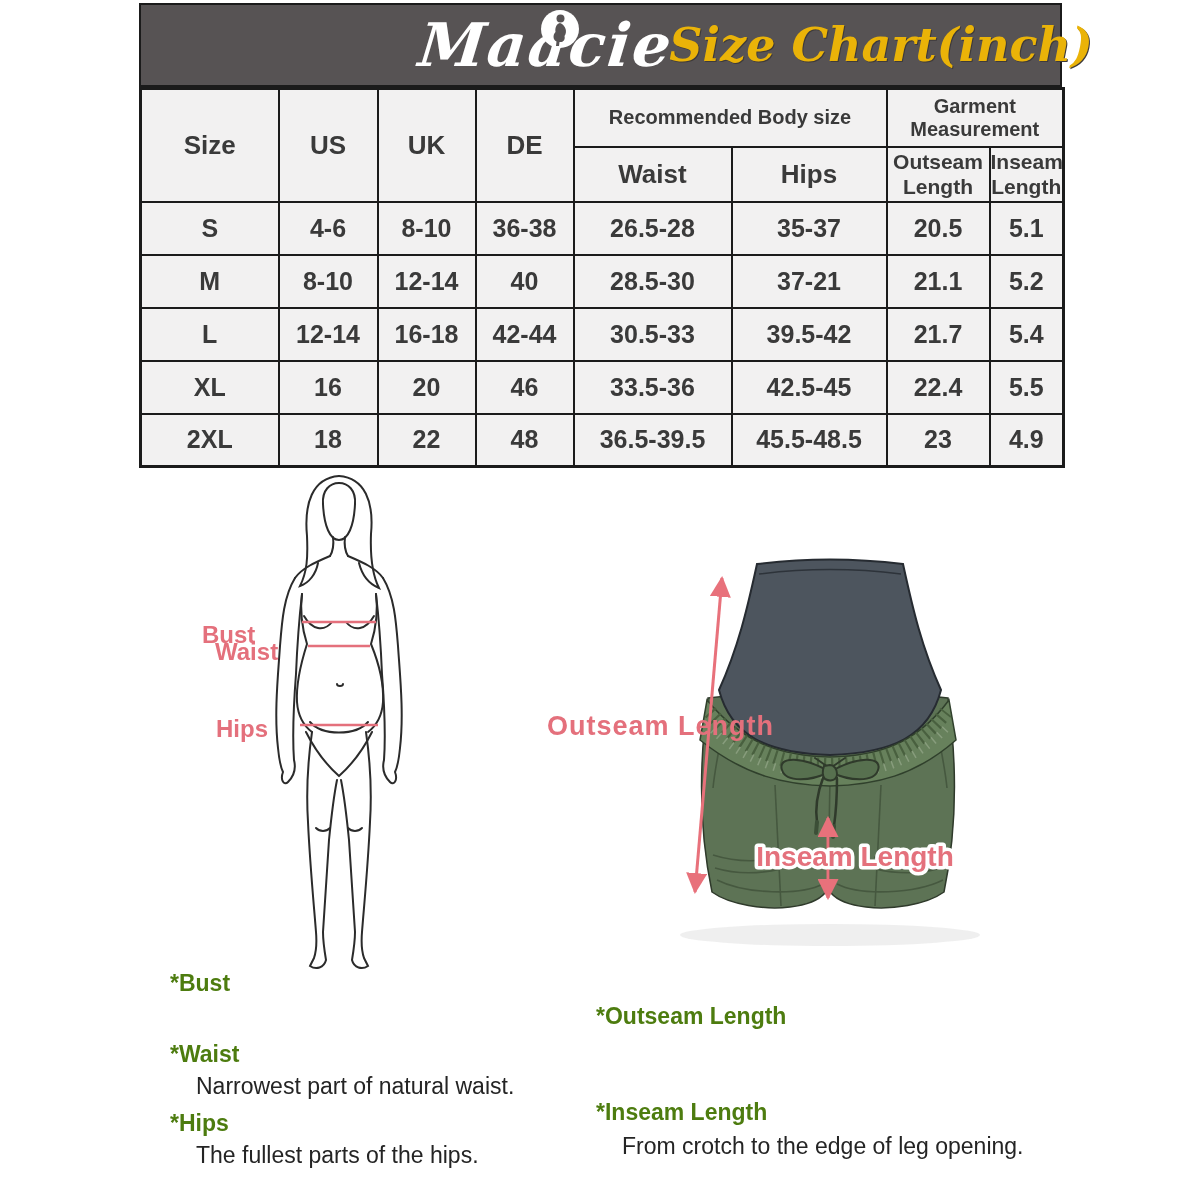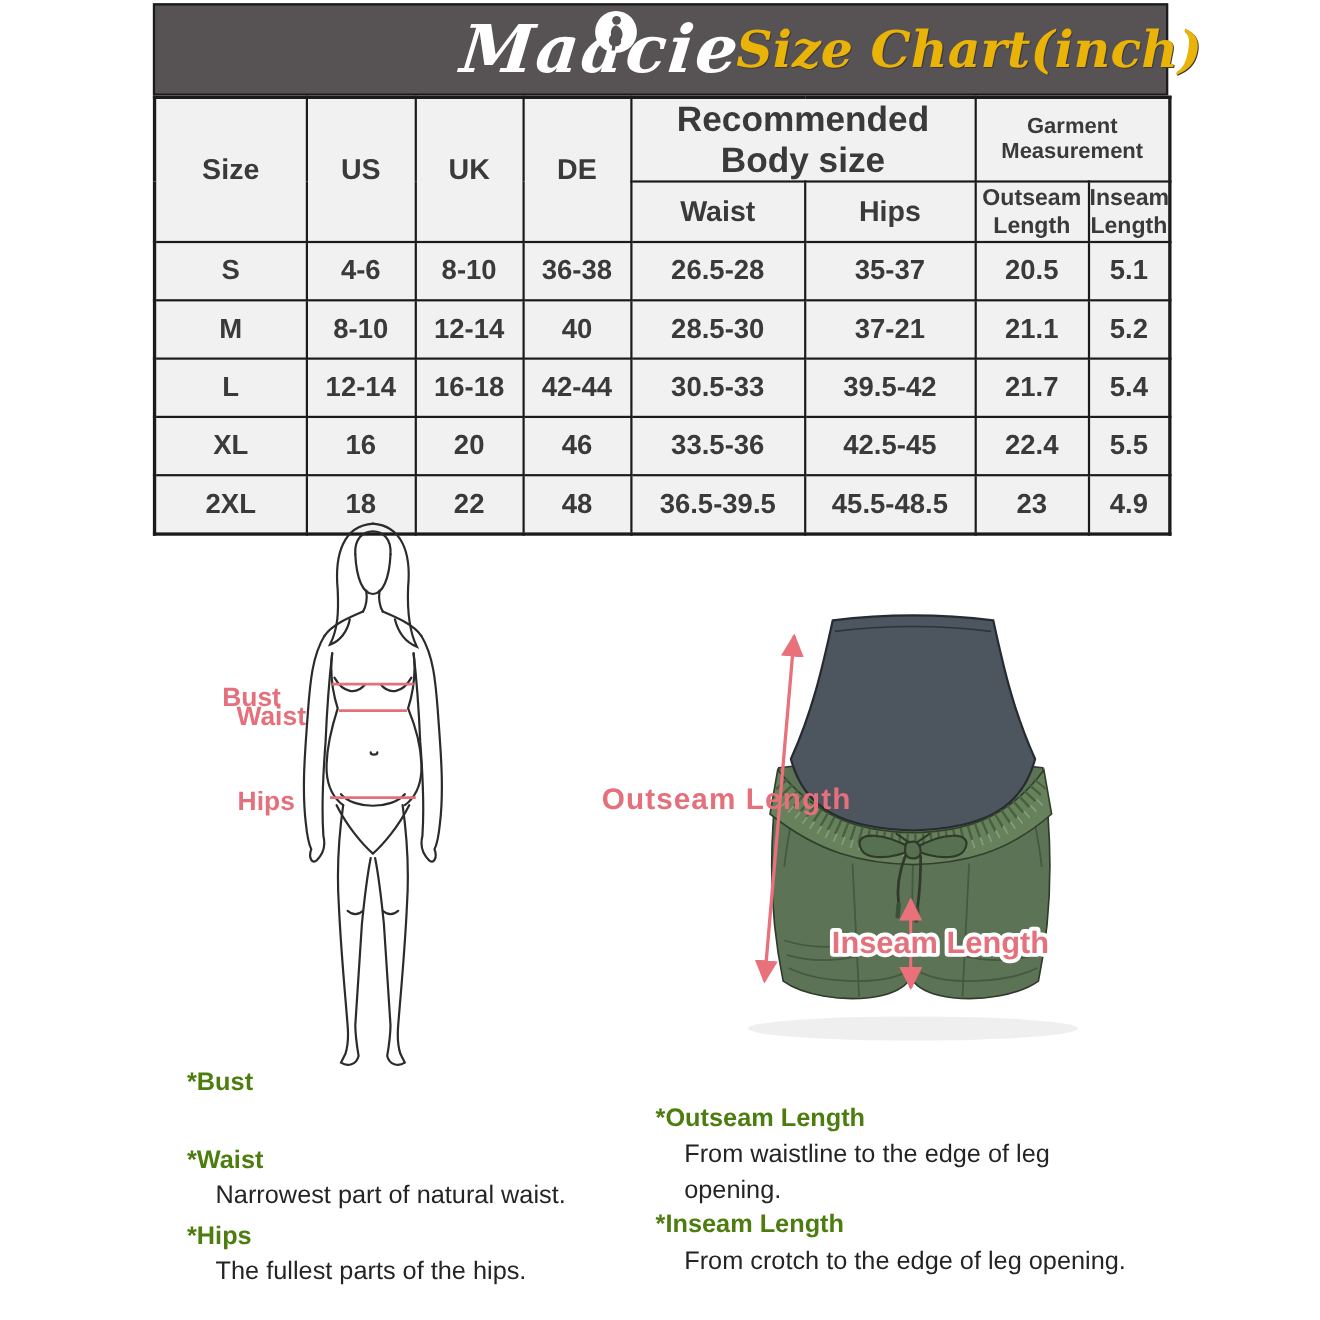--- a/index.html
+++ b/index.html
@@ -34,21 +34,21 @@
   .size-table th,.size-table td{
     border:2px solid #1b1b1b;text-align:center;vertical-align:middle;
     color:#3a3a3a;padding:0;overflow:hidden;
   }
   .size-table th{font-size:26px;font-weight:bold;}
   .size-table td{font-size:25px;font-weight:bold;}
   .size-table .hrow1{height:58px;}
   .size-table .hrow2{height:55px;}
   .size-table .drow{height:53px;}
   .size-table th.group-garment{font-size:20px;line-height:1.15;}
-  .size-table th.group-body{font-size:32px;margin-top:48px;}
+  .size-table th.group-body{font-size:20px;margin-top:48px;}
   .size-table th.small-head{font-size:21px;line-height:1.2;}
   
   .pink-label{
     position:absolute;color:#e4707c;font-weight:bold;font-size:24px;white-space:nowrap;
   }
   .outseam-label{font-size:27px;letter-spacing:1px;}
   .def-term{
     position:absolute;color:#4d7c0f;font-weight:bold;font-size:23px;white-space:nowrap;
   }
   .def-desc{
@@ -255,17 +255,16 @@
 
   <div class="pink-label outseam-label" style="left:547px;top:711px;">Outseam Length</div>
 
   <div class="def-term" style="left:170px;top:970px;">*Bust</div>
   <div class="def-term" style="left:170px;top:1041px;">*Waist</div>
   <div class="def-desc" style="left:196px;top:1070px;">Narrowest part of natural waist.</div>
   <div class="def-term" style="left:170px;top:1110px;">*Hips</div>
   <div class="def-desc" style="left:196px;top:1139px;">The fullest parts of the hips.</div>
 
   <div class="def-term" style="left:596px;top:1003px;">*Outseam Length</div>
-  <div class="def-desc" style="left:622px;top:1032px;width:370px;">From waistline to the edge of leg opening.</div>
   <div class="def-term" style="left:596px;top:1099px;">*Inseam Length</div>
   <div class="def-desc" style="left:622px;top:1130px;width:460px;">From crotch to the edge of leg opening.</div>
 
 </div>
 
 </body></html>

